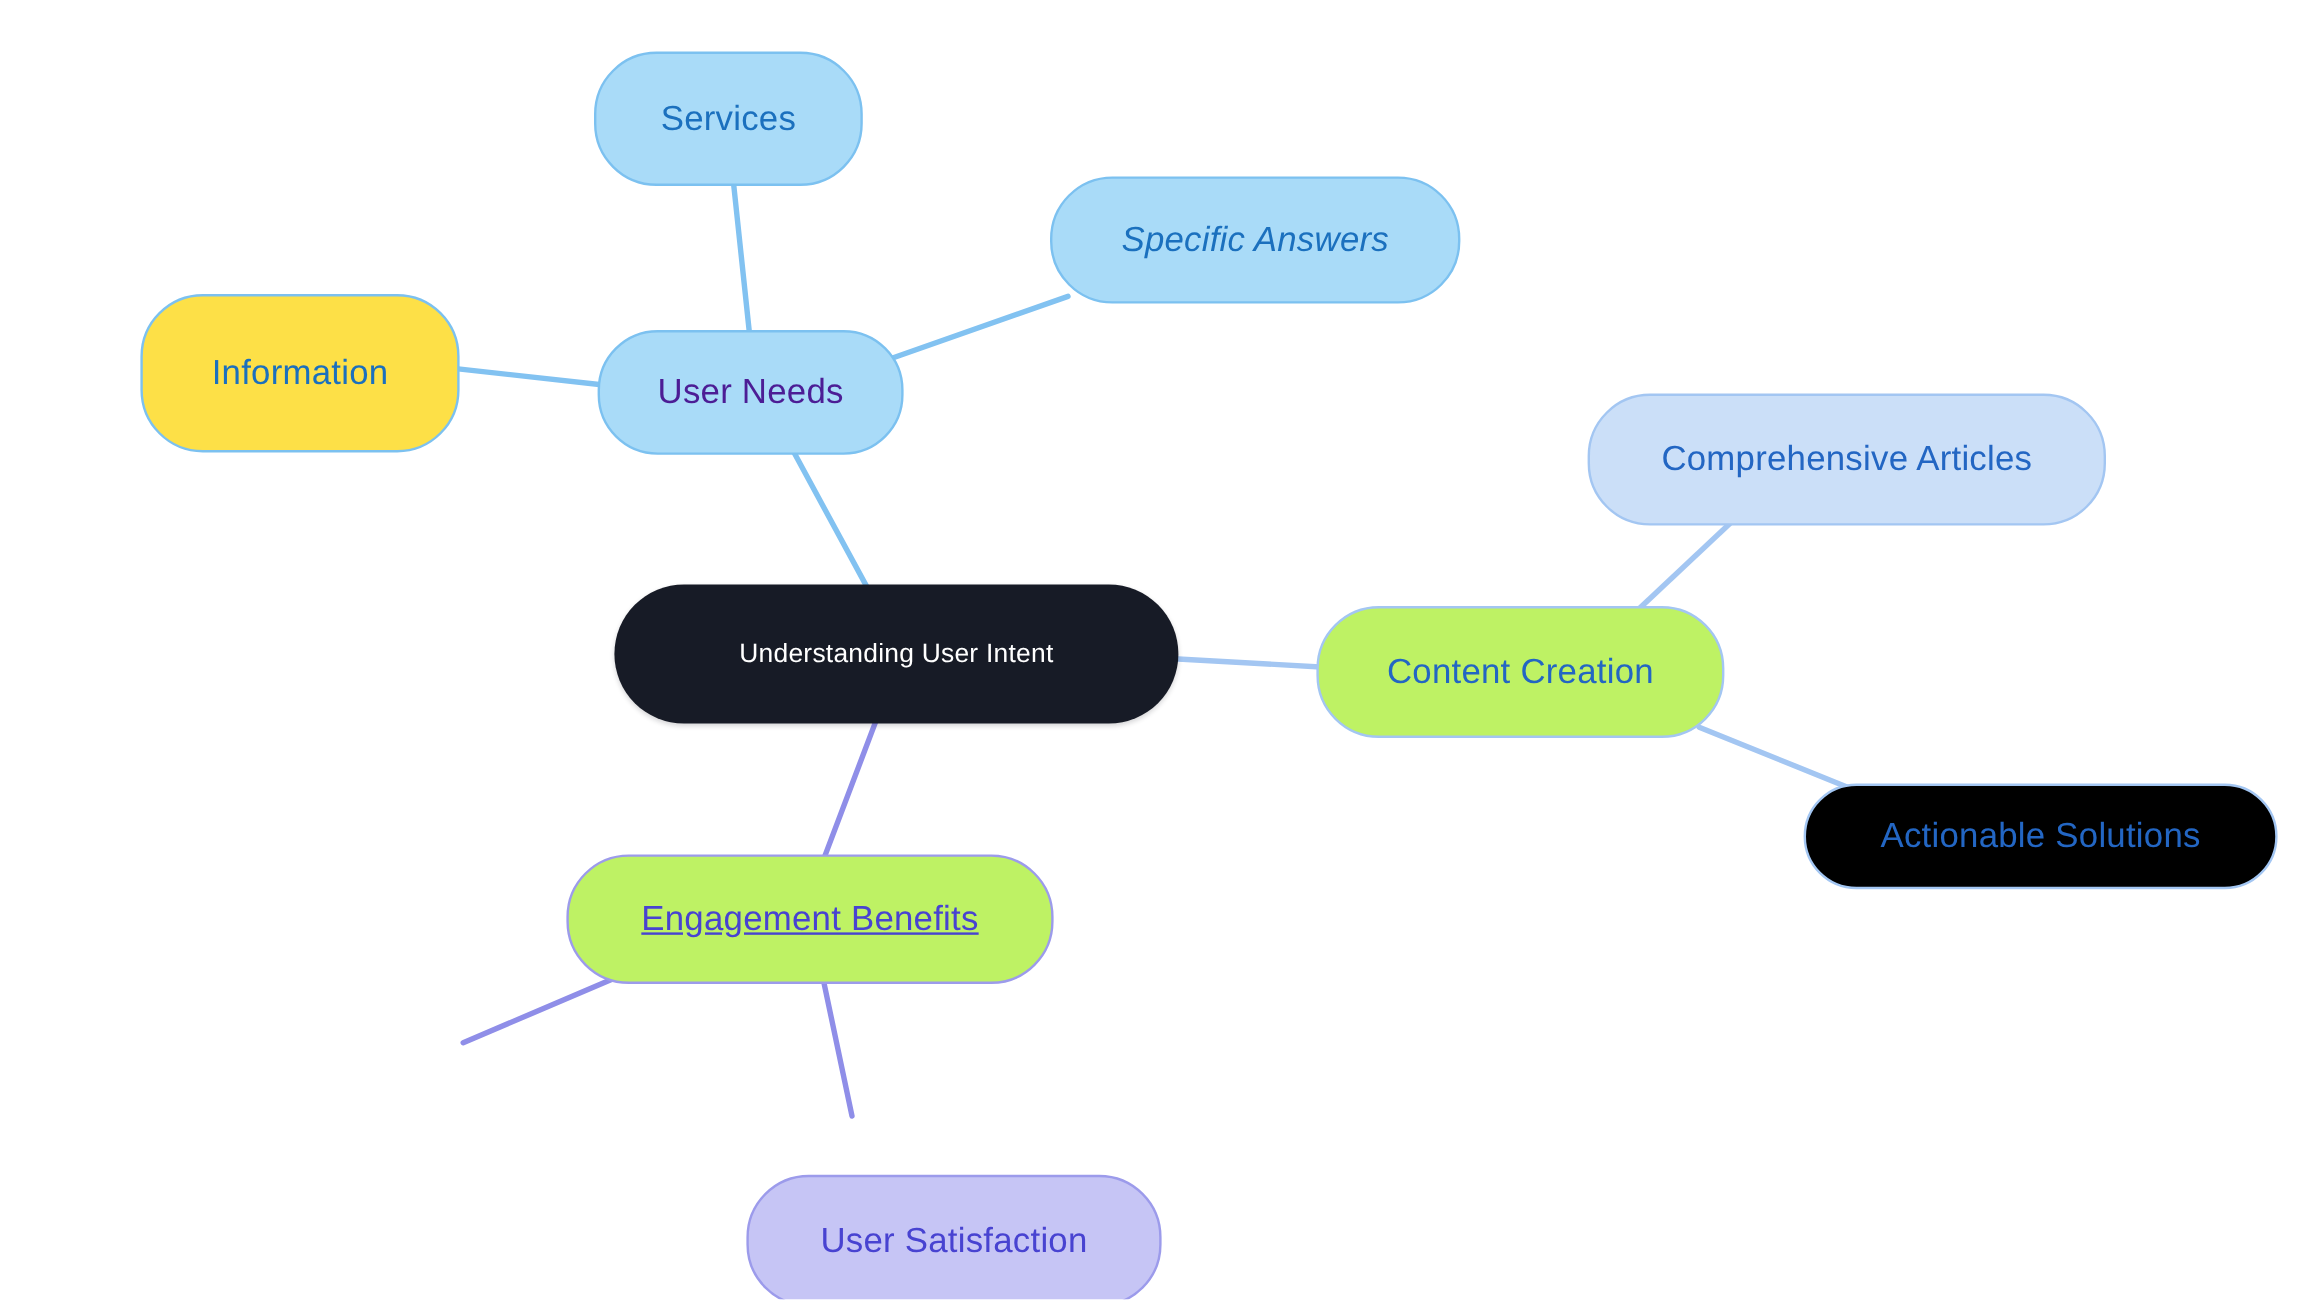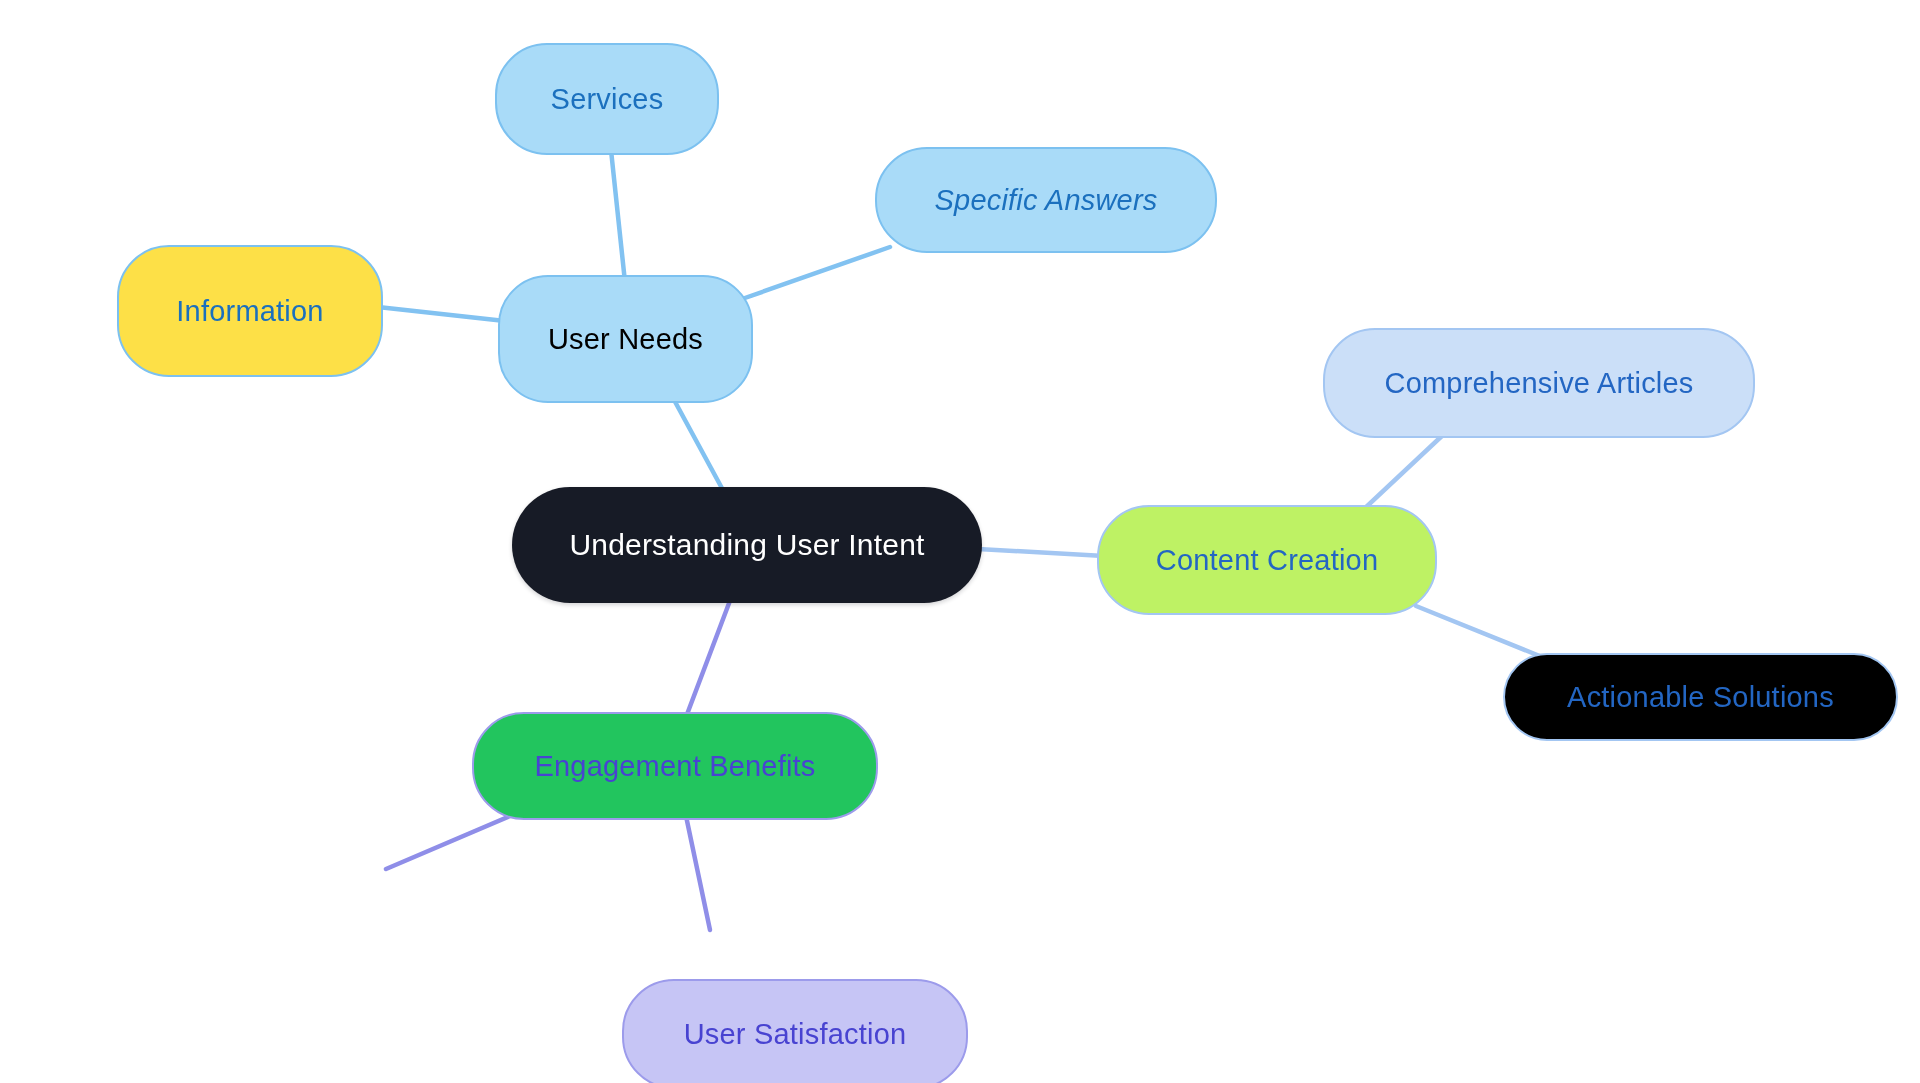--- a/index.html
+++ b/index.html
@@ -39,21 +39,21 @@
     font-size: 29px;
     font-weight: 400;
     letter-spacing: 0.2px;
     white-space: nowrap;
     cursor: pointer;
     user-select: none;
   }
   .node-central {
     z-index: 3;
     border: none;
-    font-size: 30px;
+    font-size: 22px;
     box-shadow: 0 2px 4px rgba(15, 18, 28, 0.18);
   }
 </style>
 </head>
 <body>
 
 <div class="canvas">
 
   <svg class="edges" viewBox="0 0 1920 1083" xmlns="http://www.w3.org/2000/svg">
 
@@ -66,32 +66,32 @@
     <line class="edge" x1="1363" y1="510" x2="1444" y2="434" style="stroke: rgb(163, 198, 242);"></line>
     <line class="edge" x1="1416" y1="606" x2="1552" y2="661" style="stroke: rgb(163, 198, 242);"></line>
 
     <line class="edge" x1="731" y1="598" x2="686" y2="717" style="stroke: rgb(143, 142, 232);"></line>
     <line class="edge" x1="510" y1="816" x2="386" y2="869" style="stroke: rgb(143, 142, 232);"></line>
     <line class="edge" x1="686" y1="816" x2="710" y2="930" style="stroke: rgb(143, 142, 232);"></line>
   </svg>
 
   <div class="node node-central" style="left: 512px; top: 487px; width: 470px; height: 116px; border-radius: 58px; background-color: rgb(23, 27, 38); color: rgb(255, 255, 255);">Understanding User Intent</div>
 
-  <div class="node" style="left: 498px; top: 275px; width: 255px; height: 128px; border-radius: 50px; background-color: rgb(169, 219, 248); border-color: rgb(124, 193, 240); color: #000000;">User Needs</div>
+  <div class="node" style="left: 498px; top: 275px; width: 255px; height: 104px; border-radius: 50px; background-color: rgb(169, 219, 248); border-color: rgb(124, 193, 240); color: #4c1d95;">User Needs</div>
 
   <div class="node" style="left: 495px; top: 43px; width: 224px; height: 112px; border-radius: 52px; background-color: rgb(169, 219, 248); border-color: rgb(124, 193, 240); color: rgb(27, 112, 190);">Services</div>
 
   <div class="node" style="left: 875px; top: 147px; width: 342px; height: 106px; border-radius: 52px; background-color: rgb(169, 219, 248); border-color: rgb(124, 193, 240); color: rgb(27, 112, 190); font-style: italic;">Specific Answers</div>
 
   <div class="node" style="left: 117px; top: 245px; width: 266px; height: 132px; border-radius: 52px; background-color: #fde047; border-color: rgb(124, 193, 240); color: rgb(27, 112, 190);">Information</div>
 
   <div class="node" style="left: 1097px; top: 505px; width: 340px; height: 110px; border-radius: 52px; background-color: #bef264; border-color: rgb(163, 198, 242); color: rgb(35, 102, 195);">Content Creation</div>
 
   <div class="node" style="left: 1323px; top: 328px; width: 432px; height: 110px; border-radius: 52px; background-color: rgb(203, 223, 248); border-color: rgb(163, 198, 242); color: rgb(35, 102, 195); text-align: center;">Comprehensive Articles</div>
 
   <div class="node" style="left: 1503px; top: 653px; width: 395px; height: 88px; border-radius: 52px; background-color: #000000; border-color: rgb(163, 198, 242); color: rgb(35, 102, 195);">Actionable Solutions</div>
 
-  <div class="node" style="left: 472px; top: 712px; width: 406px; height: 108px; border-radius: 52px; background-color: #22c55e; border-color: rgb(156, 155, 235); color: rgb(72, 67, 209);">Engagement Benefits</div>
+  <div class="node" style="left: 472px; top: 712px; width: 406px; height: 108px; border-radius: 52px; background-color: #bef264; border-color: rgb(156, 155, 235); color: rgb(72, 67, 209); text-decoration: underline;">Engagement Benefits</div>
 
 
   <div class="node" style="left: 622px; top: 979px; width: 346px; height: 110px; border-radius: 52px; background-color: rgb(198, 197, 245); border-color: rgb(156, 155, 235); color: rgb(72, 67, 209);">User Satisfaction</div>
 
 </div>
 
 </body></html>

